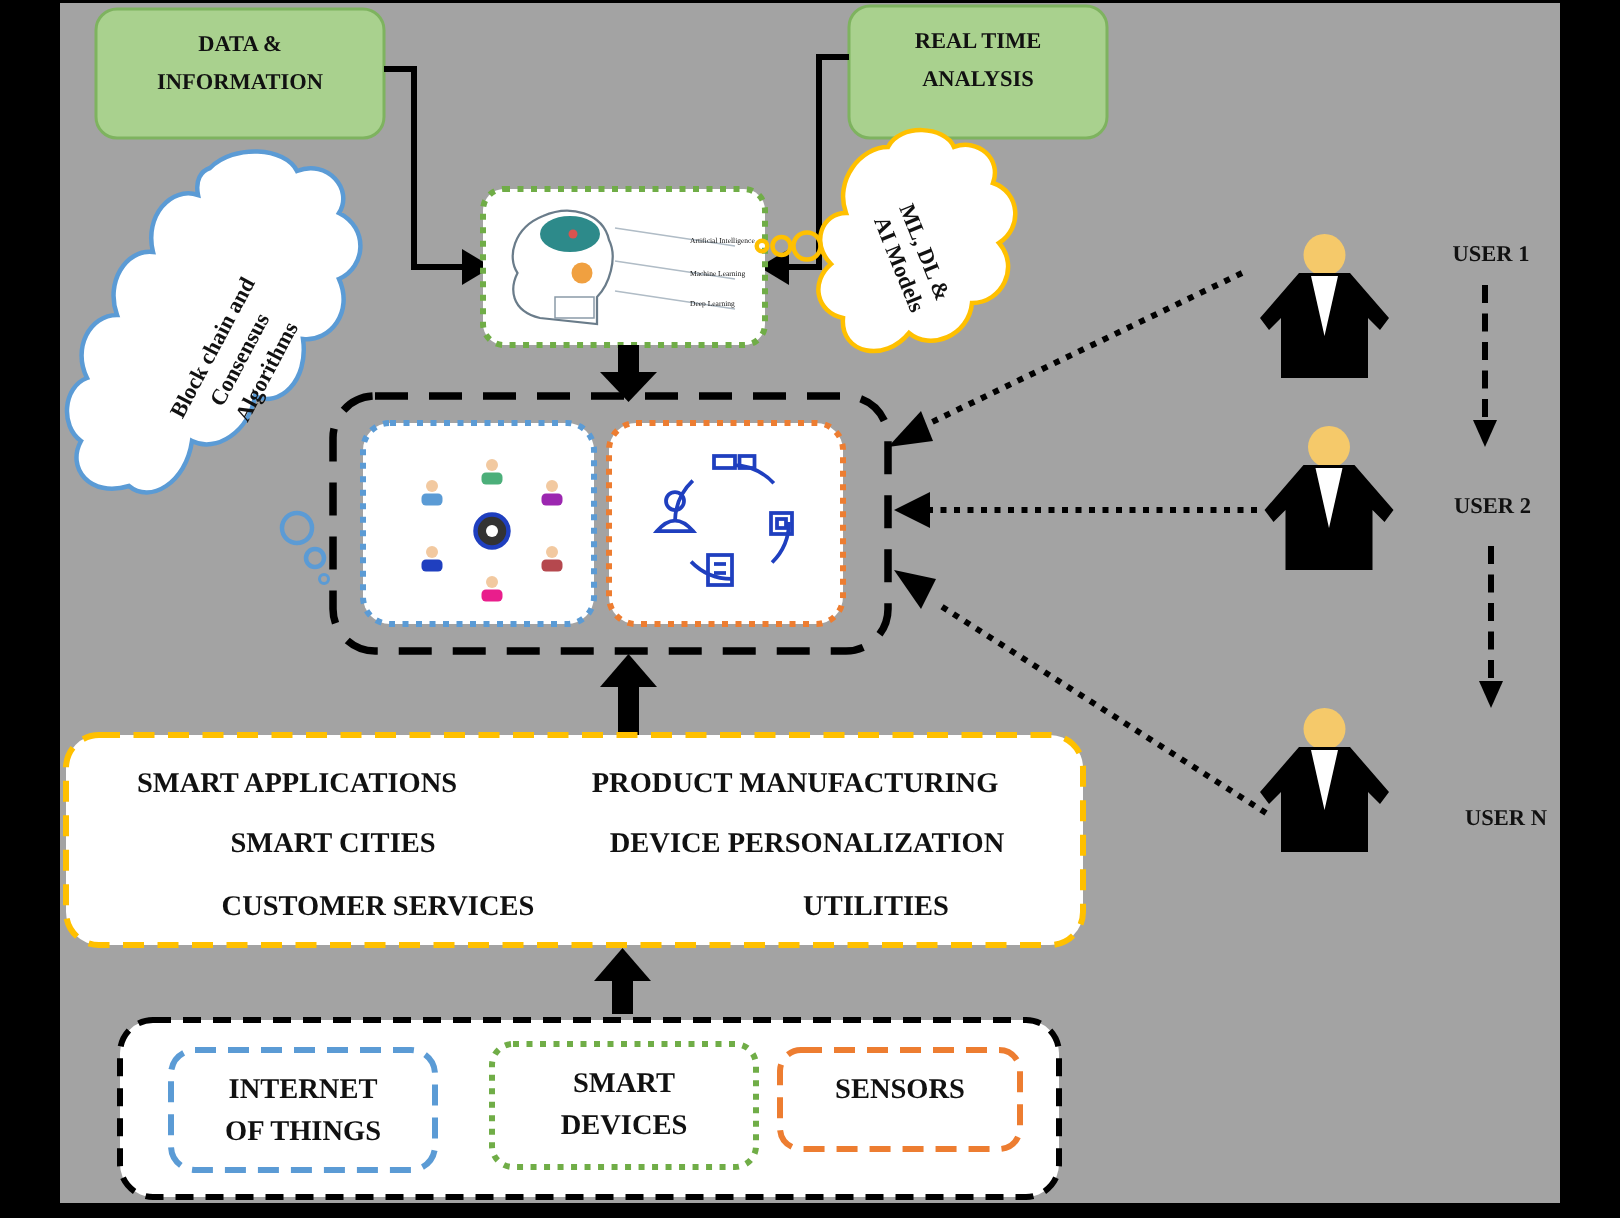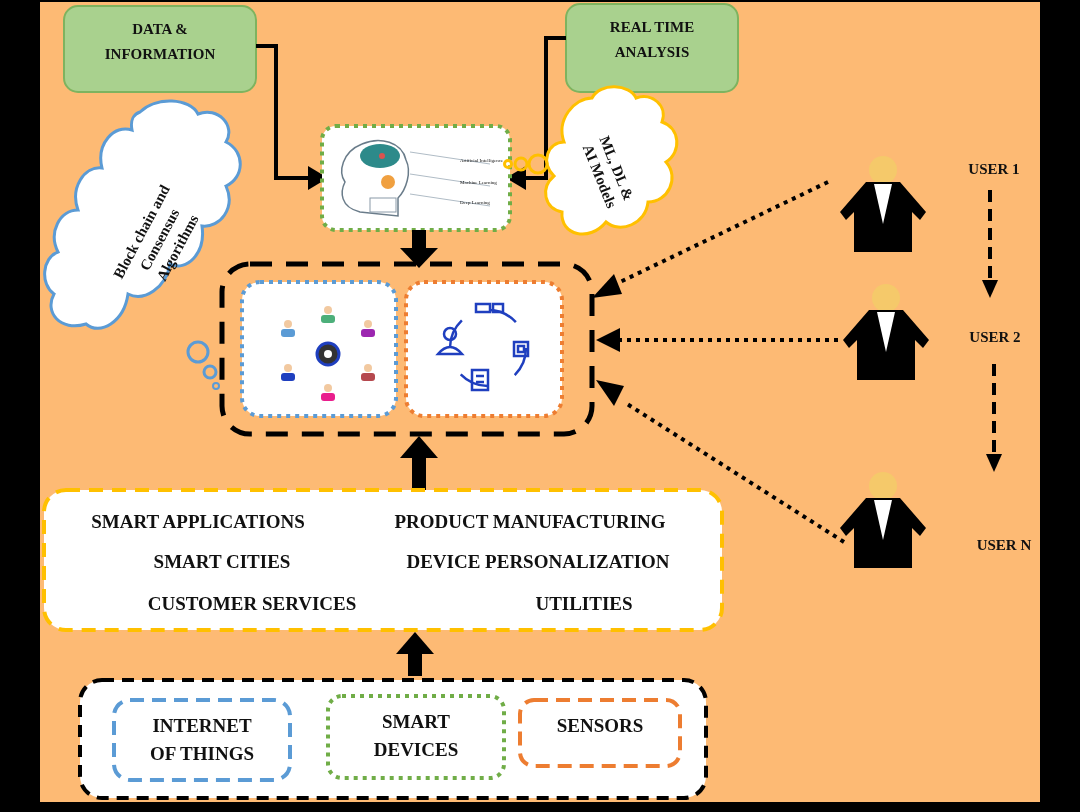--- a/index.html
+++ b/index.html
@@ -1,18 +1,18 @@
 <!DOCTYPE html>
 <html><head>
 <meta charset="utf-8">
 <style>
   html, body { margin: 0; padding: 0; background: #000; }
   body { width: 1080px; height: 812px; position: relative; overflow: hidden;
          font-family: "Liberation Serif", "DejaVu Serif", serif; }
-  #canvas { position: absolute; left: 40px; top: 2px; width: 1000px; height: 800px; background: #fdba74; }
+  #canvas { position: absolute; left: 40px; top: 2px; width: 1000px; height: 800px; background: #a3a3a3; }
   svg text { font-family: "Liberation Serif", "DejaVu Serif", serif; font-weight: bold; fill: #111; }
   .lbl { font-size: 19px; }
   .lbl-sm { font-size: 15px; }
   .cloud-lbl { font-size: 15px; }
 </style>
 </head>
 <body>
 
 <div id="canvas">
 <svg width="1000" height="800" viewBox="0 0 1000 800" xmlns="http://www.w3.org/2000/svg">

